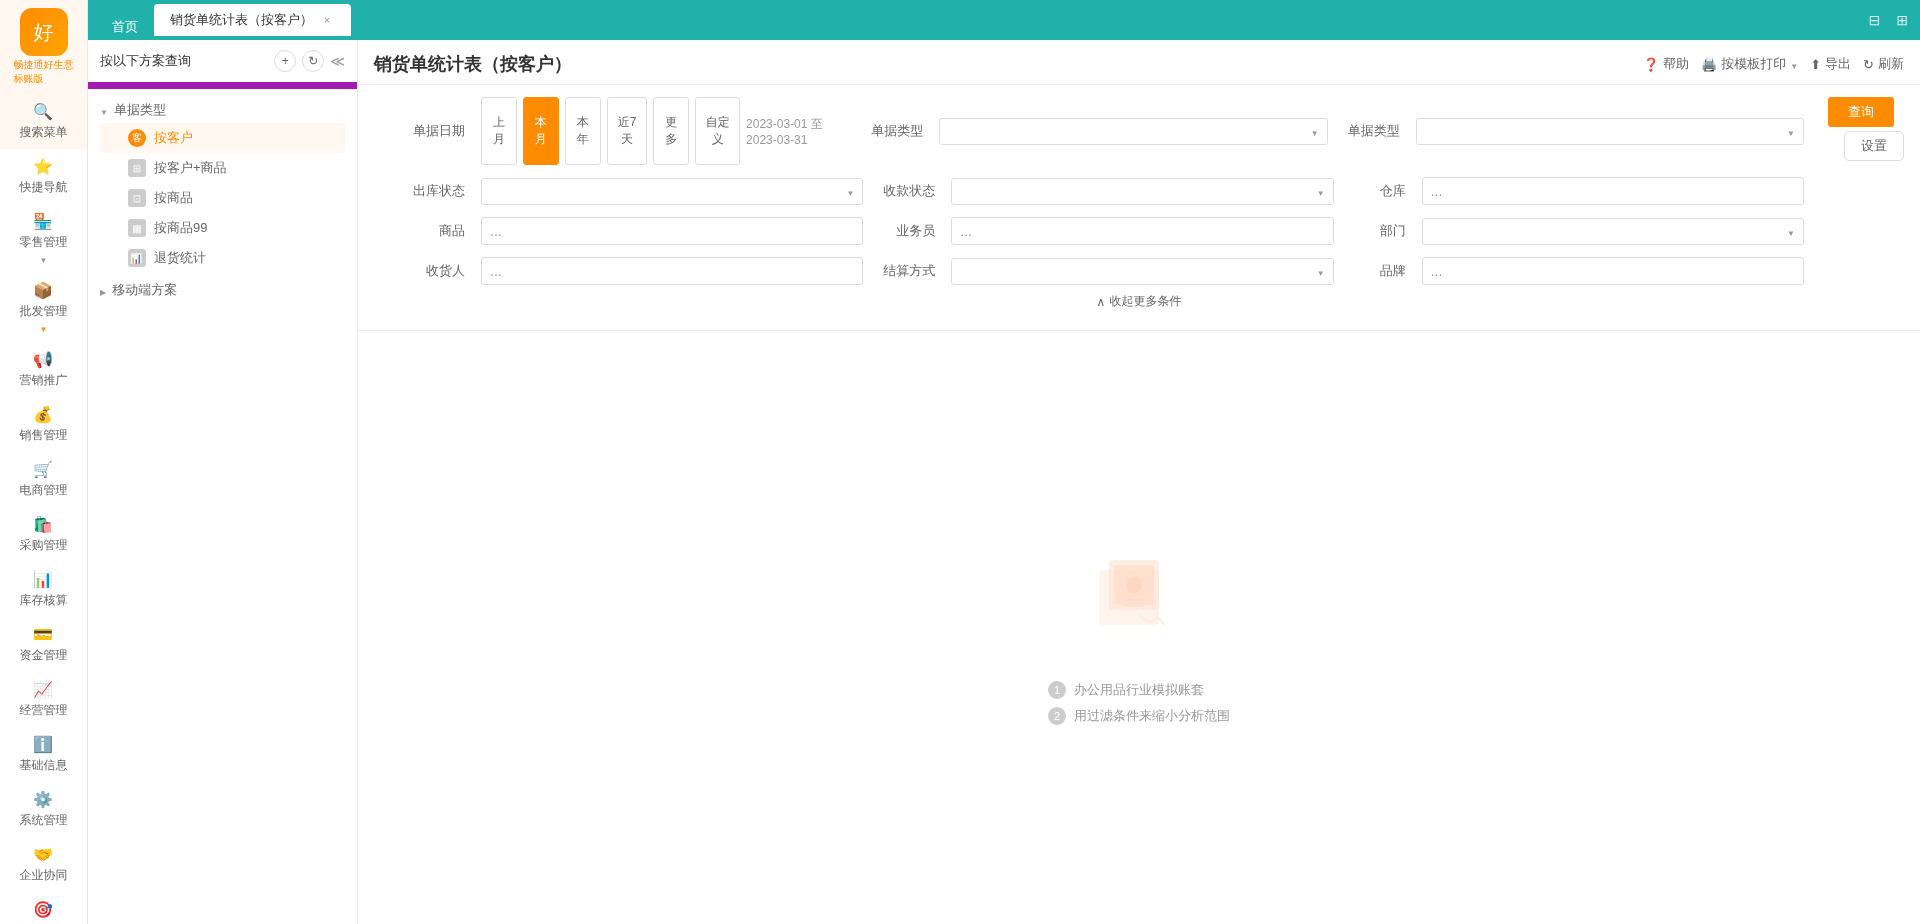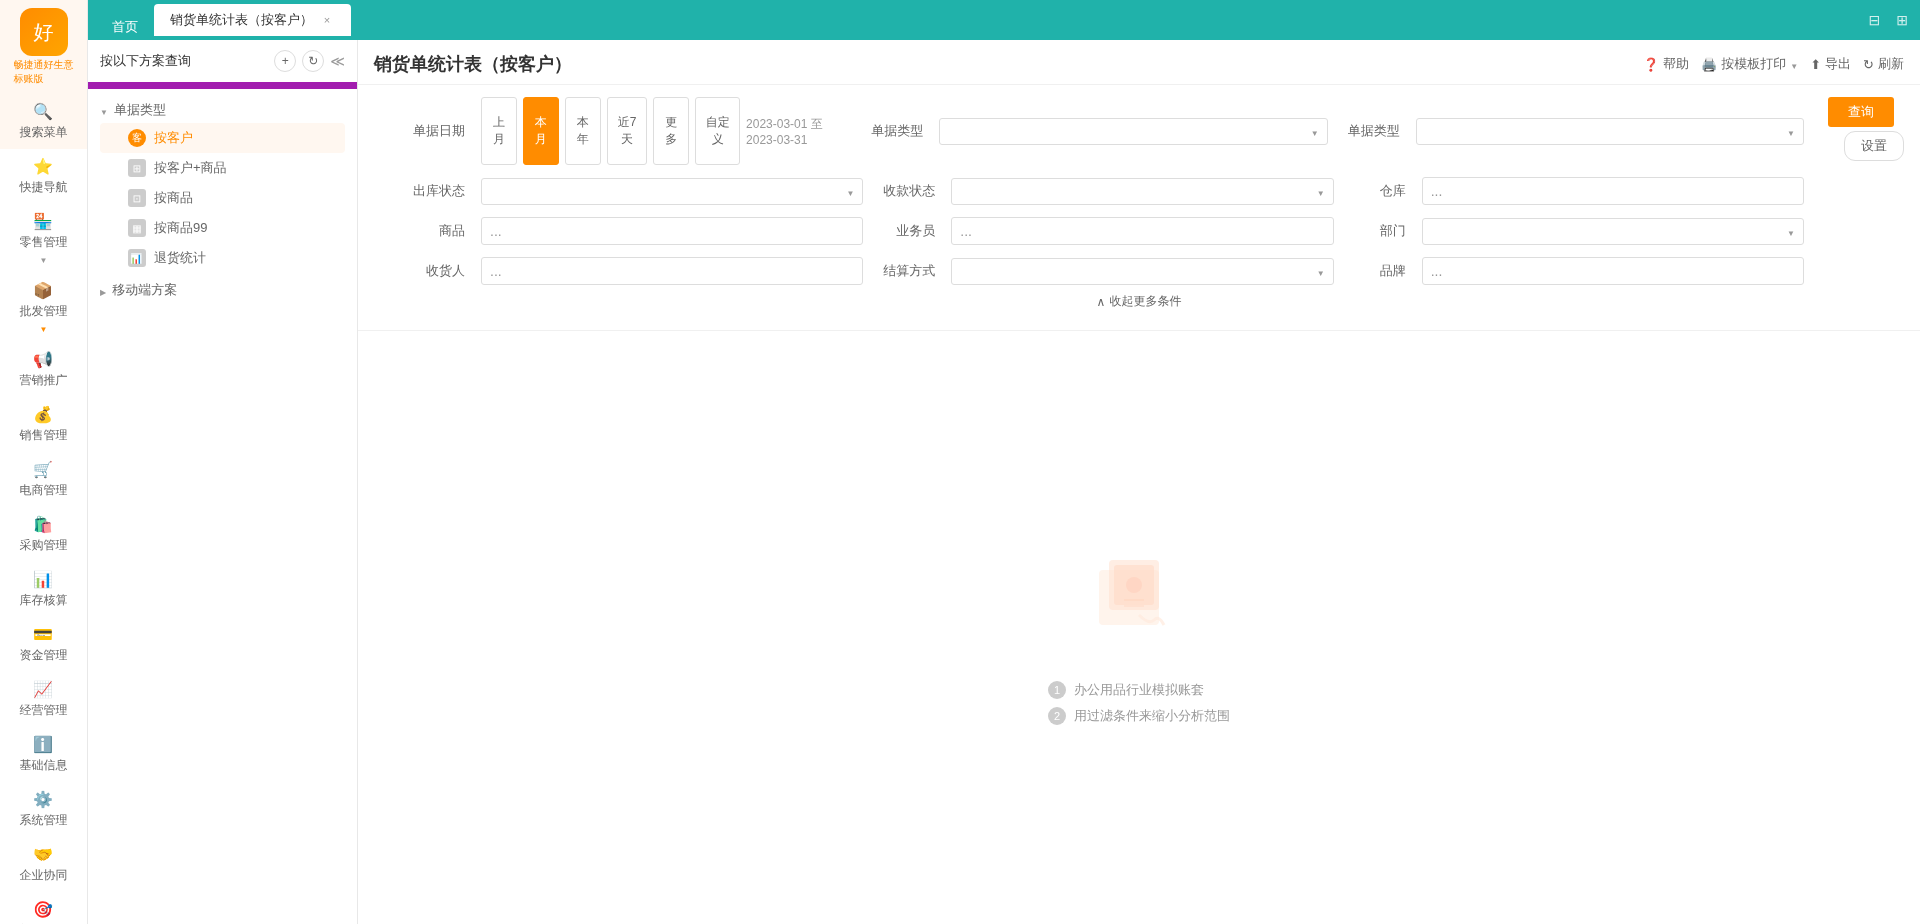--- a/index.html
+++ b/index.html
@@ -74,21 +74,21 @@
 
     
     .filter-select { flex: 1; border: 1px solid #ddd; border-radius: 3px; padding: 5px 8px; display: flex; align-items: center; justify-content: space-between; cursor: pointer; background: #fff; color: #666; font-size: 13px; min-width: 0; }
     .filter-select-dots { color: #999; cursor: pointer; font-size: 14px; padding: 5px 8px; border: 1px solid #ddd; border-radius: 3px; background: #fff; flex: 1; }
 
     
     .collapse-row { text-align: center; padding: 8px; cursor: pointer; color: #666; font-size: 12px; display: flex; align-items: center; justify-content: center; gap: 4px; }
 
     
     .query-btn { background: #ff8c00; color: white; border: none; border-radius: 3px; padding: 6px 20px; cursor: pointer; font-size: 13px; }
-    .set-btn { background: #fff; color: #666; border: 1px solid #ddd; border-radius: 11px; padding: 5px 16px; cursor: pointer; font-size: 13px; margin-top: 4px; margin-left: 16px; }
+    .set-btn { background: #fff; color: #666; border: 1px solid #ddd; border-radius: 5px; padding: 5px 16px; cursor: pointer; font-size: 13px; margin-top: 4px; margin-left: 16px; }
     .btn-group { display: flex; flex-direction: column; align-items: flex-start; justify-content: flex-start; padding-left: 8px; }
 
     
     .empty-state { flex: 1; display: flex; flex-direction: column; align-items: center; justify-content: center; gap: 12px; }
     .empty-icon { font-size: 80px; opacity: 0.4; color: #ffa07a; }
     .empty-tips { display: flex; flex-direction: column; gap: 8px; }
     .empty-tip { display: flex; align-items: center; gap: 8px; color: #999; font-size: 13px; }
     .tip-num { width: 18px; height: 18px; border-radius: 50%; background: #ccc; color: white; display: flex; align-items: center; justify-content: center; font-size: 11px; flex-shrink: 0; }
 
     .chevron { font-size: 10px; color: #999; }

